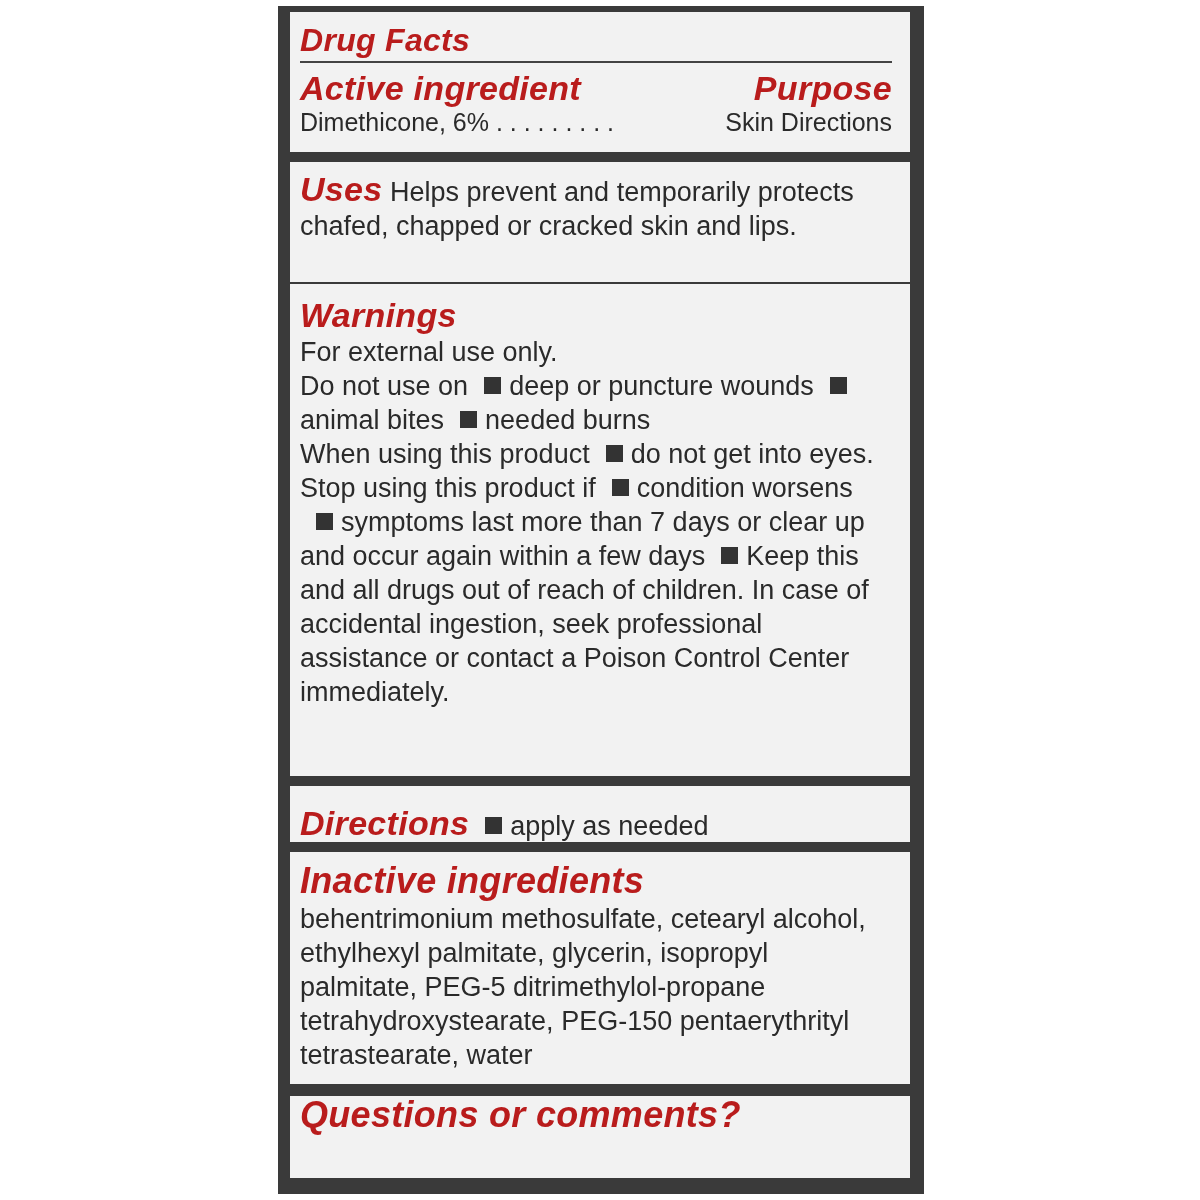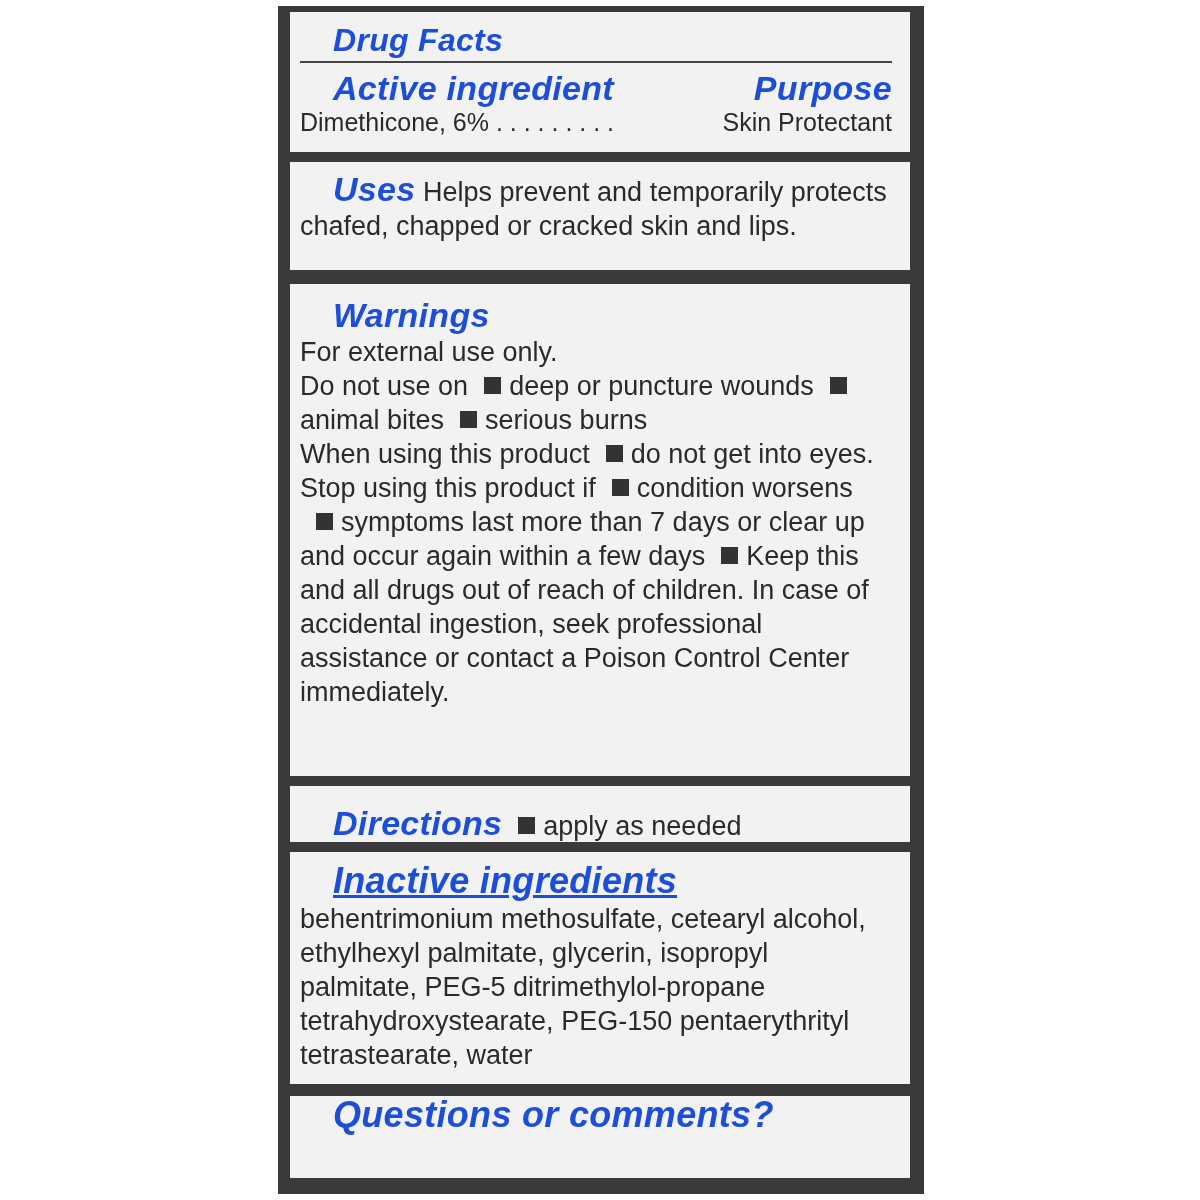--- a/index.html
+++ b/index.html
@@ -8,21 +8,21 @@
     font-family:"Liberation Sans", sans-serif; color:#1e1e1e;
   }
   .panel {
     position:absolute; left:278px; top:6px; width:646px; height:1188px;
     background:#3a3a3a; box-sizing:border-box;
   }
   .box {
     position:absolute; left:12px; right:14px; background:#f2f2f2;
     box-sizing:border-box; padding:0 18px 0 10px;
   }
-  .h { font-style:italic; font-weight:bold; font-size:34px; letter-spacing:0.3px; color:#1d4ed8;margin-left:33px; }
+  .h { font-style:italic; font-weight:bold; font-size:34px; letter-spacing:0.3px; color:#b91c1c; }
   .t { font-size:27px; line-height:34px; color:#2a2a2a; }
   .b { font-weight:normal; }
   .sq { display:inline-block; width:17px; height:17px; background:#333; margin:0 8px 0 16px; vertical-align:1px; }
   .rule { height:2px; background:#444; margin:2px 0 6px 0; }
   .row { display:flex; justify-content:space-between; align-items:flex-start; }
 </style>
 </head>
 <body>
 
 <div class="panel">
@@ -32,54 +32,54 @@
     <div class="rule"></div>
     <div class="row">
       <span class="h">Active ingredient</span>
       <span class="h">Purpose</span>
     </div>
     <div class="row t" style="font-size:25px;line-height:28px;">
       <span>
         <span>Dimethicone, 6%</span>
         <span>. . . . . . . . .</span>
       </span>
-      <span>Skin Protectant</span>
+      <span>Skin Directions</span>
     </div>
   </div>
 
-  <div class="box" style="top:156px;height:108px;padding-top:10px;">
+  <div class="box" style="top:156px;height:120px;padding-top:10px;">
     <div class="t">
       <span class="h">Uses</span>
       <span>Helps prevent and temporarily protects chafed, chapped or cracked skin and lips.</span>
     </div>
   </div>
 
   <div class="box" style="top:278px;height:492px;padding-top:12px;">
     <div class="h">Warnings</div>
     <div class="t b">For external use only.</div>
     <div class="t">
-      <span class="b">Do not use on</span><span class="sq"></span><span>deep or puncture wounds</span><span class="sq"></span><span>animal bites</span><span class="sq"></span><span>serious burns</span>
+      <span class="b">Do not use on</span><span class="sq"></span><span>deep or puncture wounds</span><span class="sq"></span><span>animal bites</span><span class="sq"></span><span>needed burns</span>
     </div>
     <div class="t">
       <span class="b">When using this product</span><span class="sq"></span><span>do not get into eyes.</span>
     </div>
     <div class="t">
       <span class="b">Stop using this product if</span><span class="sq"></span><span>condition worsens</span><span class="sq"></span><span>symptoms last more than 7 days or clear up and occur again within a few days</span><span class="sq"></span><span class="b">Keep this and all drugs out of reach of children.</span>
       <span>In case of accidental ingestion, seek professional assistance or contact a Poison Control Center immediately.</span>
     </div>
   </div>
 
   <div class="box" style="top:780px;height:56px;padding-top:20px;">
     <div class="t">
       <span class="h">Directions</span><span class="sq"></span><span>apply as needed</span>
     </div>
   </div>
 
   <div class="box" style="top:846px;height:232px;padding-top:8px;">
-    <div class="h" style="font-size:36px;text-decoration:underline;">Inactive ingredients</div>
+    <div class="h" style="font-size:36px;">Inactive ingredients</div>
     <div class="t">behentrimonium methosulfate, cetearyl alcohol, ethylhexyl palmitate, glycerin, isopropyl palmitate, PEG-5 ditrimethylol-propane tetrahydroxystearate, PEG-150 pentaerythrityl tetrastearate, water</div>
   </div>
 
   <div class="box" style="top:1090px;height:82px;padding-top:0;">
     <div class="h" style="font-size:36px;line-height:38px;">Questions or comments?</div>
   </div>
 
 </div>
 
 </body></html>

